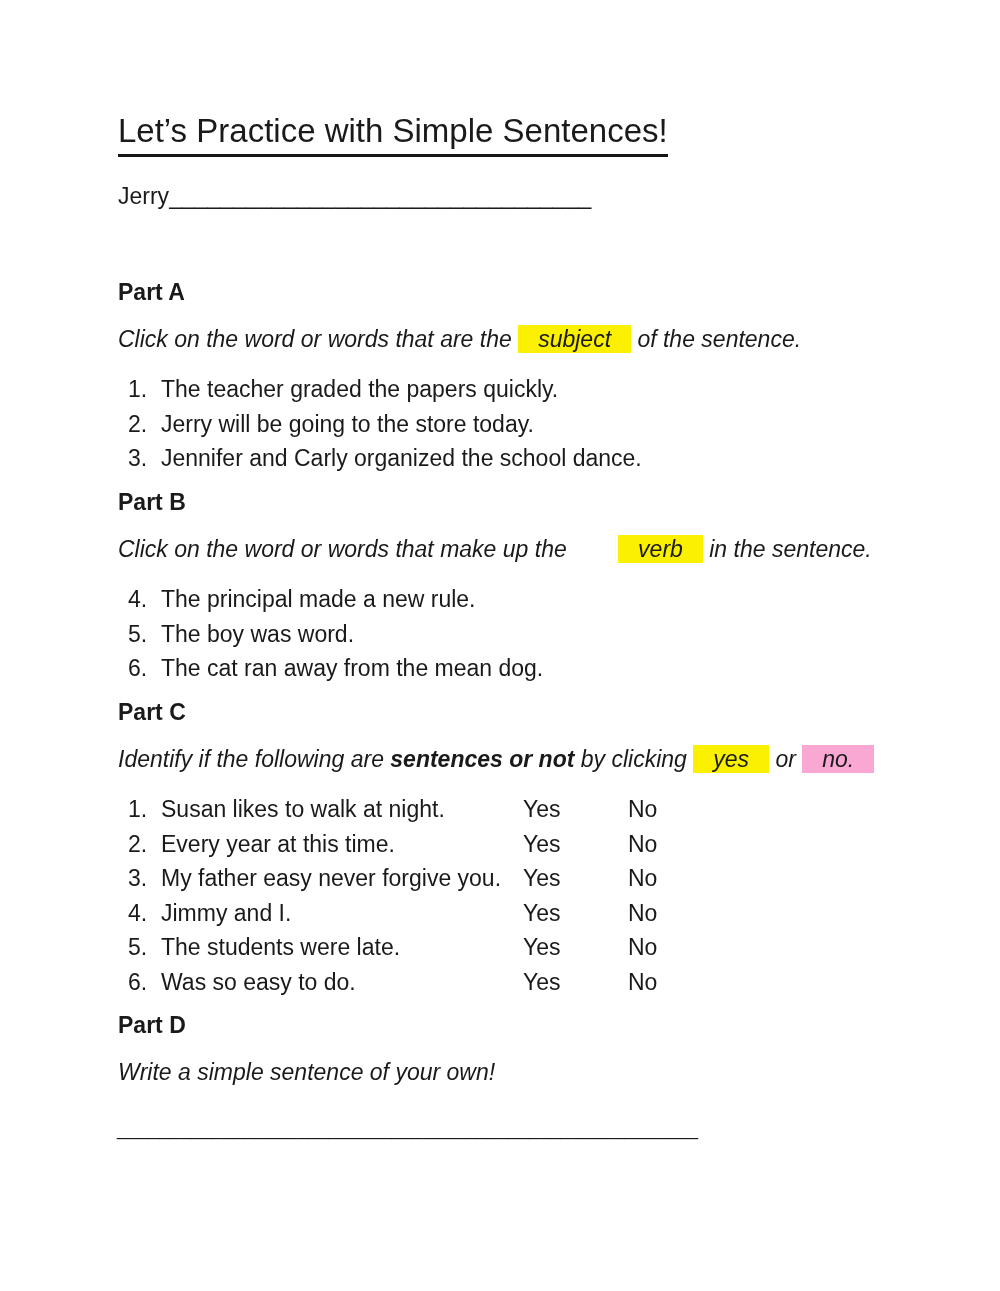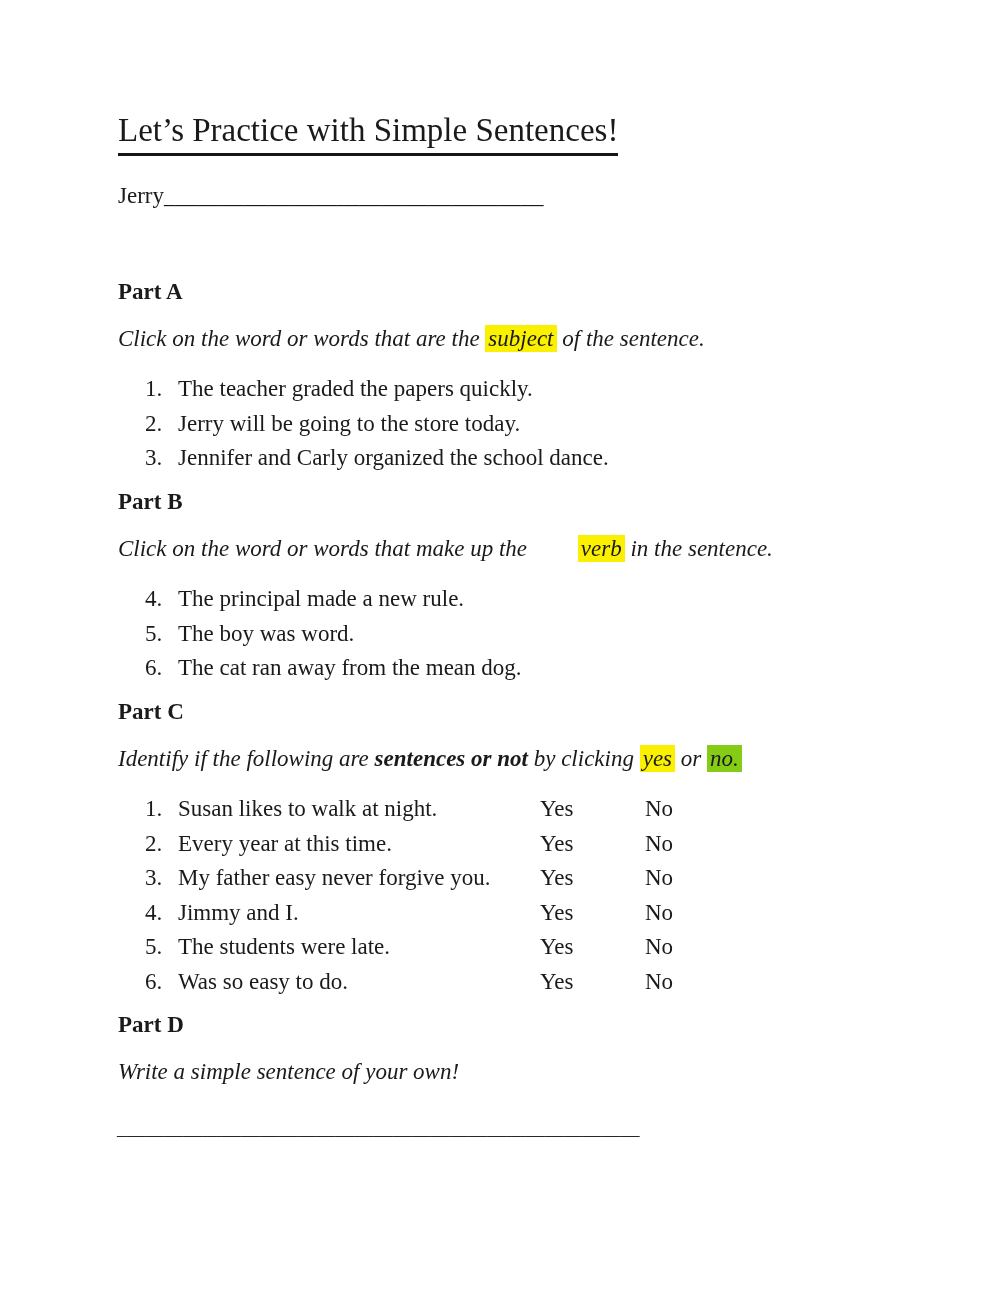--- a/index.html
+++ b/index.html
@@ -5,21 +5,21 @@
   html, body {
     margin: 0;
     padding: 0;
     background: #ffffff;
   }
   .page {
     position: relative;
     width: 1000px;
     height: 1291px;
     background: #ffffff;
-    font-family: Liberation Serif, serif;
+    font-family: Liberation Sans, sans-serif;
     color: #1a1a1a;
     overflow: hidden;
   }
   .title {
     position: absolute;
     left: 118px;
     top: 112px;
     margin: 0;
     font-size: 33px;
     font-weight: 400;
@@ -43,24 +43,24 @@
     font-weight: 700;
   }
   .instr {
     position: absolute;
     left: 118px;
     font-size: 23px;
     font-style: italic;
     white-space: nowrap;
   }
   .instr .bold-seg { font-weight: 700; }
-  .hl { background: #FBF000; padding: 1px 3px; }
+  .hl { background: #FBF000; padding: 1px 20px; }
   .list {
     position: absolute;
-    left: 145px;
+    left: 128px;
     right: 0;
   }
   .row {
     position: relative;
     height: 34.5px;
     line-height: 34.5px;
     font-size: 23px;
     white-space: nowrap;
   }
   .num {
@@ -110,21 +110,21 @@
 
   <div class="heading" id="pb-h">Part B</div>
   <div class="instr" id="pb-i"><span>Click on the word or words that make up the </span><span class="hl" style="background: rgb(251, 240, 0); margin-left: 45px;">verb</span><span> in the sentence.</span></div>
   <div class="list" id="pb-l">
     <div class="row"><span class="num">4.</span><span class="sentence">The principal made a new rule.</span></div>
     <div class="row"><span class="num">5.</span><span class="sentence">The boy was word.</span></div>
     <div class="row"><span class="num">6.</span><span class="sentence">The cat ran away from the mean dog.</span></div>
   </div>
 
   <div class="heading" id="pc-h">Part C</div>
-  <div class="instr" id="pc-i"><span>Identify if the following are </span><span class="bold-seg">sentences or not</span><span> by clicking </span><span class="hl" style="background: rgb(251, 240, 0);">yes</span><span> or </span><span class="hl" style="background: #84cc16;">no.</span></div>
+  <div class="instr" id="pc-i"><span>Identify if the following are </span><span class="bold-seg">sentences or not</span><span> by clicking </span><span class="hl" style="background: rgb(251, 240, 0);">yes</span><span> or </span><span class="hl" style="background: #f9a8d4;">no.</span></div>
   <div class="list" id="pc-l">
     <div class="row"><span class="num">1.</span><span class="sentence">Susan likes to walk at night.</span><span class="yes-opt">Yes</span><span class="no-opt">No</span></div>
     <div class="row"><span class="num">2.</span><span class="sentence">Every year at this time.</span><span class="yes-opt">Yes</span><span class="no-opt">No</span></div>
     <div class="row"><span class="num">3.</span><span class="sentence">My father easy never forgive you.</span><span class="yes-opt">Yes</span><span class="no-opt">No</span></div>
     <div class="row"><span class="num">4.</span><span class="sentence">Jimmy and I.</span><span class="yes-opt">Yes</span><span class="no-opt">No</span></div>
     <div class="row"><span class="num">5.</span><span class="sentence">The students were late.</span><span class="yes-opt">Yes</span><span class="no-opt">No</span></div>
     <div class="row"><span class="num">6.</span><span class="sentence">Was so easy to do.</span><span class="yes-opt">Yes</span><span class="no-opt">No</span></div>
   </div>
 
   <div class="heading" id="pd-h">Part D</div>

